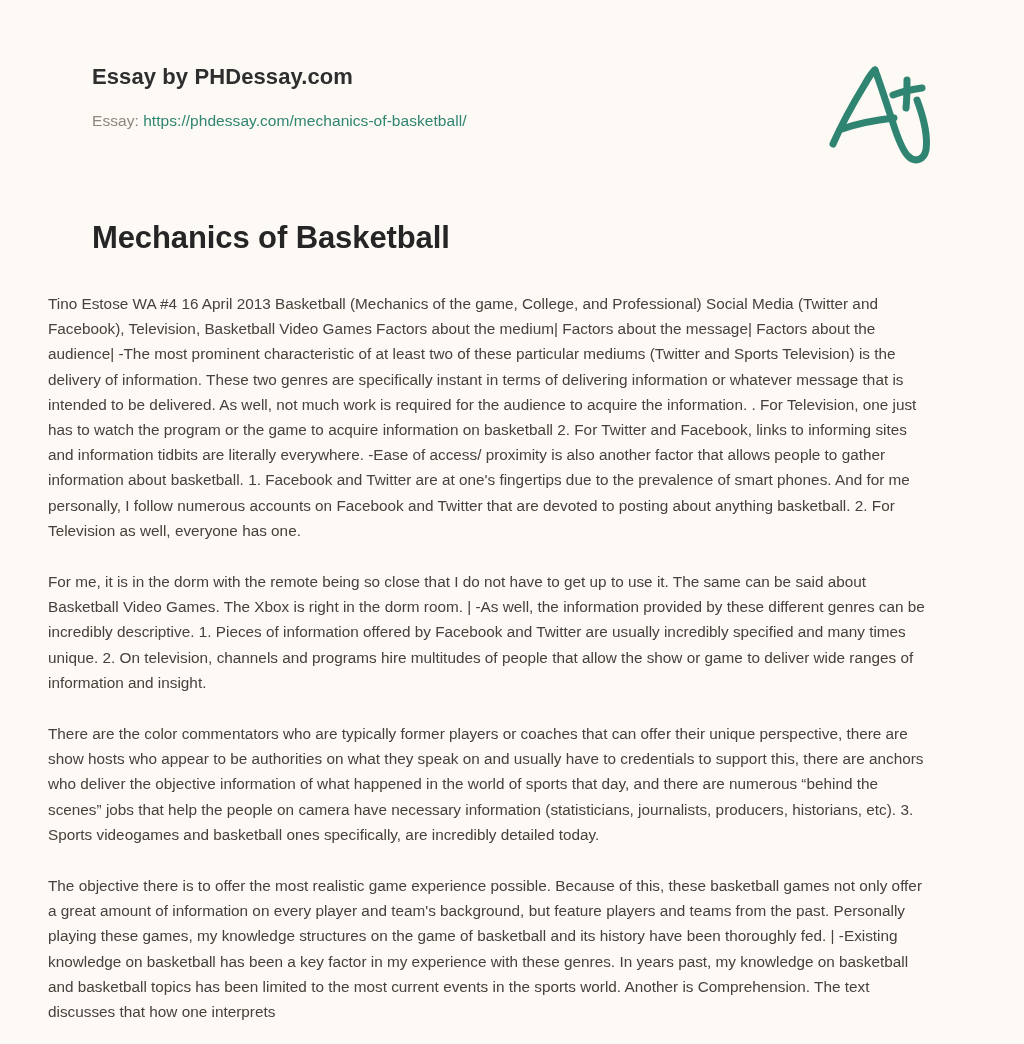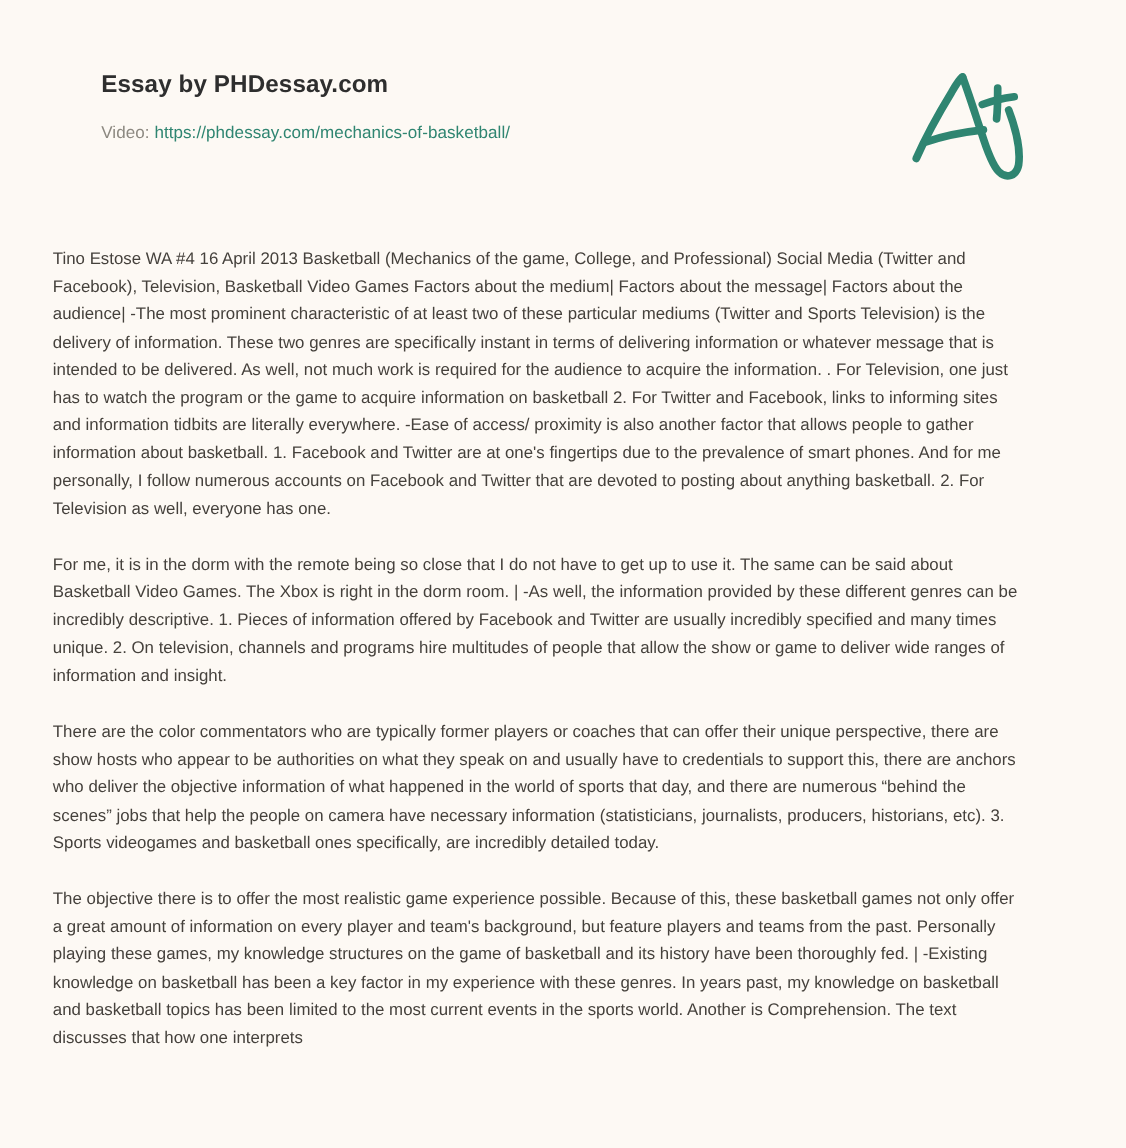--- a/index.html
+++ b/index.html
@@ -83,21 +83,21 @@
   .article p:last-child { margin-bottom: 16px; }
 </style>
 </head>
 <body>
 
 <div class="page">
 
   <div class="header">
     <div class="brand-line">Essay by PHDessay.com</div>
     <div class="source-line">
-      <span>Video:</span>
+      <span>Essay:</span>
       <a class="source-link" href="#">https://phdessay.com/mechanics-of-basketball/</a>
     </div>
 
     <div class="logo">
       <svg viewBox="0 0 120 110" xmlns="http://www.w3.org/2000/svg">
         <g fill="none" stroke="#2f8571" stroke-linecap="round" stroke-linejoin="round">
 
           <path d="M13 86 C20 70 34 44 45 26 C49 19 52 14 55 12" stroke-width="7"></path>
 
           <path d="M55 12 C59 22 66 44 72 62 C77 78 82 92 88 98 C95 105 104 102 106 92 C108 78 103 58 97 42" stroke-width="7"></path>
@@ -105,20 +105,21 @@
           <path d="M22 71 C36 66 56 62 74 60" stroke-width="7"></path>
 
           <path d="M87 22 C87 30 87 41 86 50" stroke-width="7"></path>
 
           <path d="M73 37 C81 34 94 31 102 30" stroke-width="7"></path>
         </g>
       </svg>
     </div>
   </div>
 
+  <h1 class="title">Mechanics of Basketball</h1>
 
   <div class="article">
     <p>Tino Estose WA #4 16 April 2013 Basketball (Mechanics of the game, College, and Professional) Social Media (Twitter and Facebook), Television, Basketball Video Games Factors about the medium| Factors about the message| Factors about the audience| -The most prominent characteristic of at least two of these particular mediums (Twitter and Sports Television) is the delivery of information. These two genres are specifically instant in terms of delivering information or whatever message that is intended to be delivered. As well, not much work is required for the audience to acquire the information. . For Television, one just has to watch the program or the game to acquire information on basketball 2. For Twitter and Facebook, links to informing sites and information tidbits are literally everywhere. -Ease of access/ proximity is also another factor that allows people to gather information about basketball. 1. Facebook and Twitter are at one's fingertips due to the prevalence of smart phones. And for me personally, I follow numerous accounts on Facebook and Twitter that are devoted to posting about anything basketball. 2. For Television as well, everyone has one.</p>
     <p>For me, it is in the dorm with the remote being so close that I do not have to get up to use it. The same can be said about Basketball Video Games. The Xbox is right in the dorm room. | -As well, the information provided by these different genres can be incredibly descriptive. 1. Pieces of information offered by Facebook and Twitter are usually incredibly specified and many times unique. 2. On television, channels and programs hire multitudes of people that allow the show or game to deliver wide ranges of information and insight.</p>
     <p>There are the color commentators who are typically former players or coaches that can offer their unique perspective, there are show hosts who appear to be authorities on what they speak on and usually have to credentials to support this, there are anchors who deliver the objective information of what happened in the world of sports that day, and there are numerous “behind the scenes” jobs that help the people on camera have necessary information (statisticians, journalists, producers, historians, etc). 3. Sports videogames and basketball ones specifically, are incredibly detailed today.</p>
     <p>The objective there is to offer the most realistic game experience possible. Because of this, these basketball games not only offer a great amount of information on every player and team's background, but feature players and teams from the past. Personally playing these games, my knowledge structures on the game of basketball and its history have been thoroughly fed. | -Existing knowledge on basketball has been a key factor in my experience with these genres. In years past, my knowledge on basketball and basketball topics has been limited to the most current events in the sports world. Another is Comprehension. The text discusses that how one interprets</p>
   </div>
 
 </div>
 

